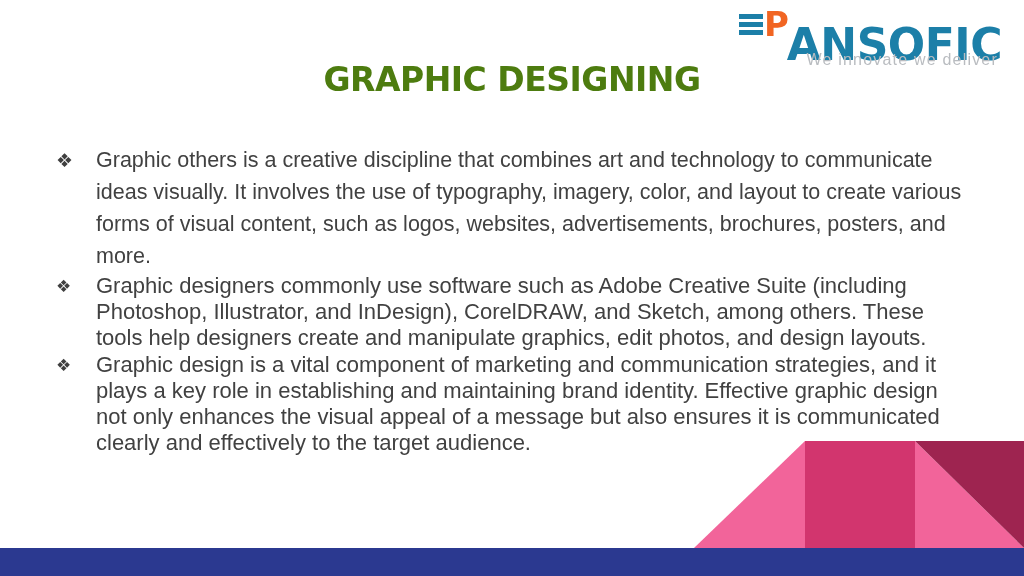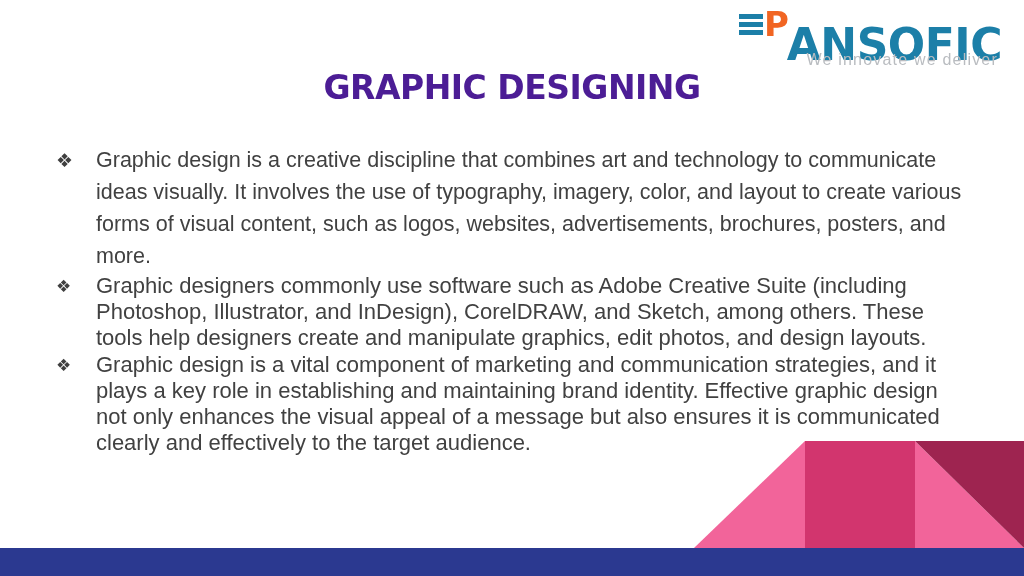--- a/index.html
+++ b/index.html
@@ -71,29 +71,29 @@
     font-size: 16px;
     letter-spacing: 1.2px;
     color: #b9bcc0;
     margin-top: 11px;
     padding-right: 4px;
   }
 
   
   #title {
     position: absolute;
-    top: 68px;
+    top: 60px;
     left: 0;
     width: 1024px;
     text-align: center;
     font-family: "DejaVu Sans", sans-serif;
     font-weight: bold;
     font-size: 33px;
     letter-spacing: -0.5px;
-    color: #4c1d95;
+    color: #4d7c0f;
   }
 
   
   #content {
     position: absolute;
     top: 144px;
     left: 56px;
     width: 912px;
   }
   .bullet-row {
@@ -172,21 +172,21 @@
     </div>
     <div id="logo-tagline">We innovate we deliver</div>
   </div>
 
   <div id="title">GRAPHIC DESIGNING</div>
 
   <div id="content">
 
     <div class="bullet-row size-lg">
       <span class="bullet-glyph">❖</span>
-      <span class="bullet-text">Graphic design is a creative discipline that combines art and technology to communicate ideas visually. It involves the use of typography, imagery, color, and layout to create various forms of visual content, such as logos, websites, advertisements, brochures, posters, and more.</span>
+      <span class="bullet-text">Graphic others is a creative discipline that combines art and technology to communicate ideas visually. It involves the use of typography, imagery, color, and layout to create various forms of visual content, such as logos, websites, advertisements, brochures, posters, and more.</span>
     </div>
 
     <div class="bullet-row size-sm">
       <span class="bullet-glyph">❖</span>
       <span class="bullet-text">Graphic designers commonly use software such as Adobe Creative Suite (including Photoshop, Illustrator, and InDesign), CorelDRAW, and Sketch, among others. These tools help designers create and manipulate graphics, edit photos, and design layouts.</span>
     </div>
 
     <div class="bullet-row size-sm">
       <span class="bullet-glyph">❖</span>
       <span class="bullet-text">Graphic design is a vital component of marketing and communication strategies, and it plays a key role in establishing and maintaining brand identity. Effective graphic design not only enhances the visual appeal of a message but also ensures it is communicated clearly and effectively to the target audience.</span>

